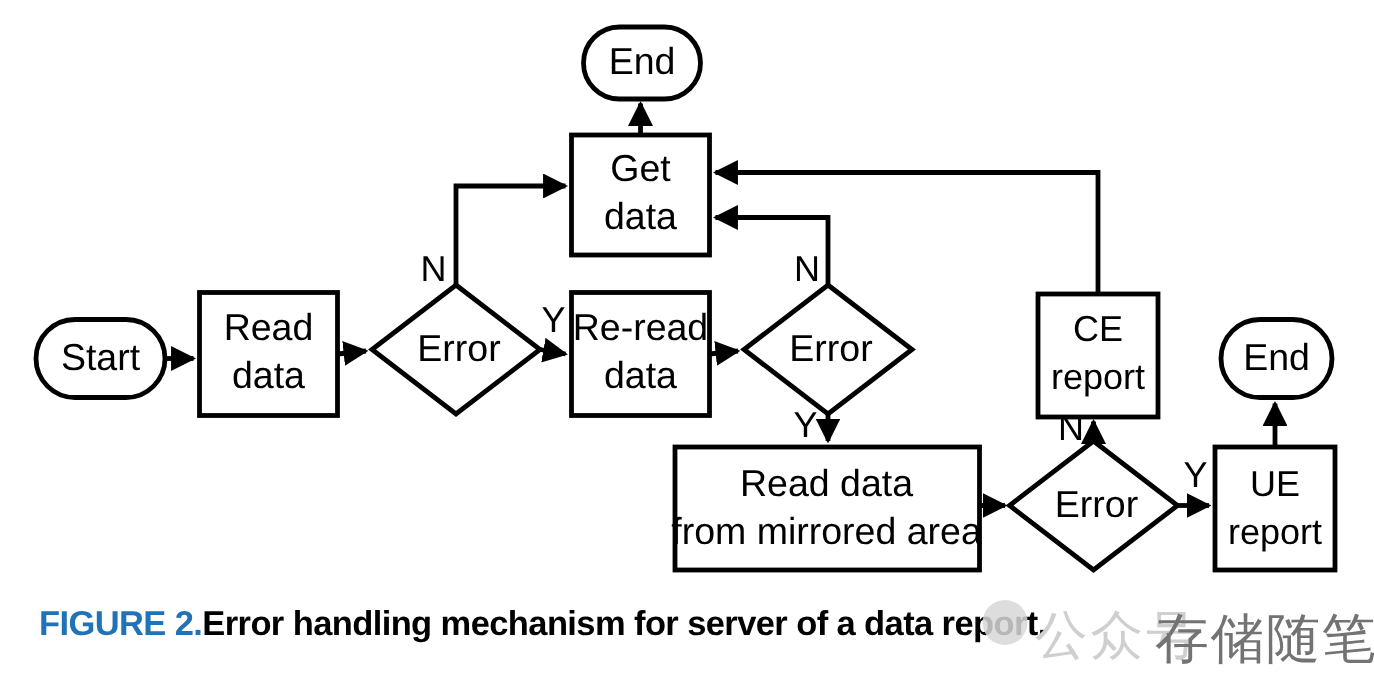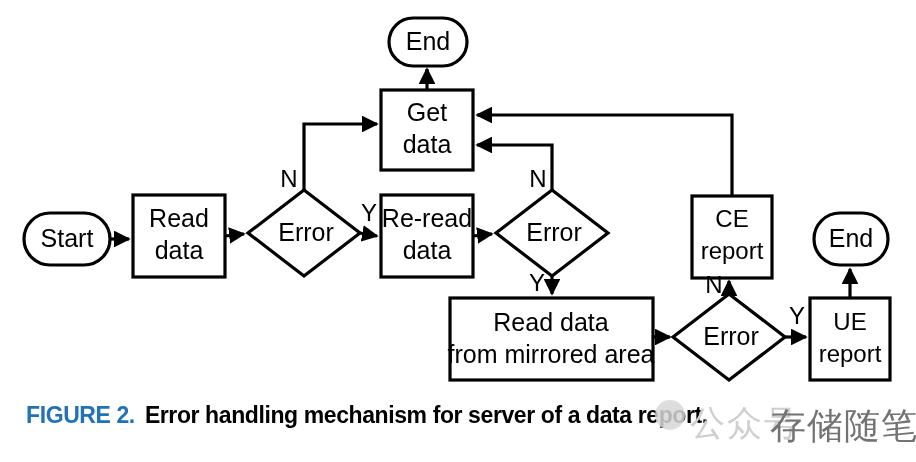--- a/index.html
+++ b/index.html
@@ -70,21 +70,20 @@
     left: 26px;
     top: 6px;
     white-space: nowrap;
     font-family: "Liberation Sans", sans-serif;
     font-weight: bold;
     font-size: 23px;
     letter-spacing: -0.4px;
   }
   .caption-tag {
     color: #2172b6;
-    margin-right: 10px;
   }
   .caption-body {
     color: #000000;
   }
   .watermark-cn {
     position: absolute;
     left: 770px;
     top: 402px;
     font-family: Liberation Serif, serif;
     font-size: 36px;

